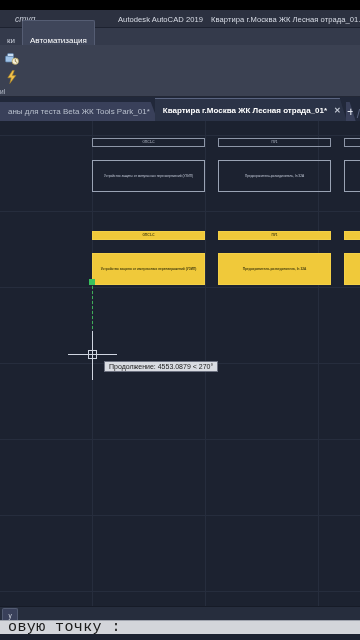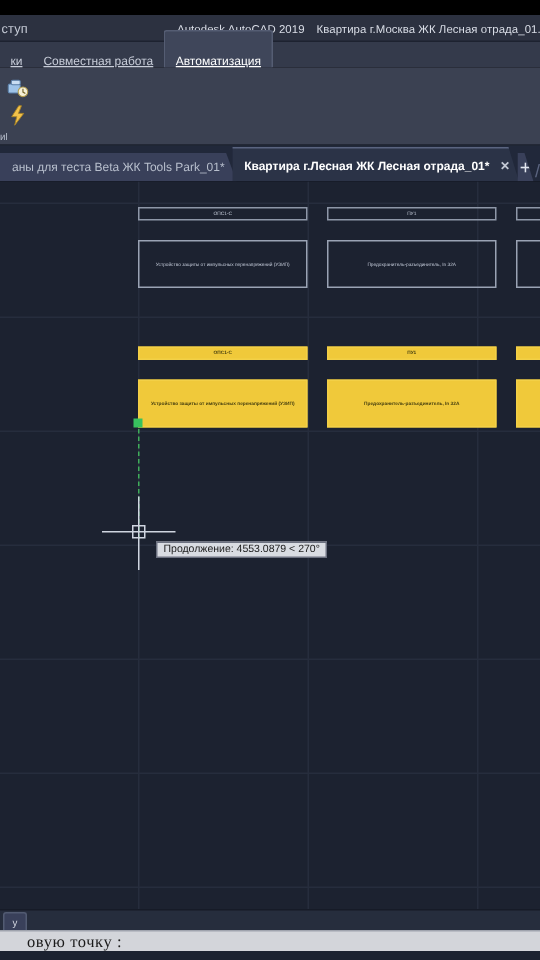--- a/index.html
+++ b/index.html
@@ -13,36 +13,36 @@
 
   
   .top-black { position:absolute; left:0; top:0; width:360px; height:10px; background:#000; }
 
   
   .titlebar {
     position:absolute; left:0; top:10px; width:360px; height:18px;
     background:#2c3140; display:flex; align-items:center;
     border-bottom:1px solid #1d2230;
   }
-  .qa-text { color:#c6cbd6; font-size:8.5px; padding-left:1px; letter-spacing:.1px; white-space:nowrap; }
+  .qa-text { color:#c6cbd6; font-size:8.5px; padding-left:15px; letter-spacing:.1px; white-space:nowrap;font-style:italic; }
   .title-center {
     position:absolute; left:118px; top:0; height:18px; display:flex; align-items:center;
     color:#d9dde6; font-size:7.6px; white-space:nowrap; letter-spacing:.05px;
   }
   .title-center .app-name { margin-right:8px; }
 
   
   .ribbon-tabs {
     position:absolute; left:0; top:28px; width:360px; height:17px;
     background:#343a4b; display:flex; align-items:flex-end;
     font-size:8px; color:#d2d7e2;
   }
   .rtab {
     height:16px; line-height:16px; padding:12px 7px; white-space:nowrap;
-    color:#c8cdd9; font-size:8px;text-decoration:underline;
+    color:#c8cdd9; font-size:8px;
   }
   .rtab.active {
     background:#3f465a; color:#ffffff;
     border:1px solid #555d73; border-bottom:none;
     border-radius:2px 2px 0 0; height:17px; line-height:16px;
   }
 
   
   .ribbon-panel {
     position:absolute; left:0; top:45px; width:360px; height:52px;
@@ -133,43 +133,42 @@
     border-radius:2px 2px 0 0;
   }
 
   
   .cmdline {
     position:absolute; left:0; top:620px; width:360px; height:14px;
     background:#d3d5da; border-top:1px solid #9fa3ad;
     display:flex; align-items:center;
   }
   .cmdtext {
-    font-family:Liberation Serif, serif; font-size:11px; color:#1a1a1a;
-    padding-left:18px; white-space:nowrap; letter-spacing:.4px;
+    font-family:Liberation Mono, monospace; font-size:15px; color:#1a1a1a;
+    padding-left:8px; white-space:nowrap; letter-spacing:.4px;
   }
   .cmd-bottom { position:absolute; left:0; top:634px; width:360px; height:6px; background:#1c2230; }
 </style>
 </head>
 <body>
 
 <div id="app">
 
   <div class="top-black"></div>
 
   <div class="titlebar">
     <span class="qa-text">ступ</span>
     <div class="title-center">
       <span class="app-name">Autodesk AutoCAD 2019</span>
       <span>Квартира г.Москва ЖК Лесная отрада_01.d</span>
     </div>
   </div>
 
   <div class="ribbon-tabs">
     <div class="rtab">ки</div>
-    <div class="rtab">Совместная работа</div>
     <div class="rtab active">Автоматизация</div>
 
   </div>
 
   <div class="ribbon-panel">
     <div class="panel-icon" style="left:4px; top:6px;">
       <svg width="16" height="16" viewBox="0 0 16 16">
         <rect x="1.5" y="5" width="8" height="6" rx="1" fill="#9fc3e8" stroke="#5b7fa8" stroke-width=".7"></rect>
         <rect x="3.5" y="2.5" width="6" height="3" rx="1" fill="#c9ddf2" stroke="#5b7fa8" stroke-width=".7"></rect>
         <circle cx="11.3" cy="10.2" r="3.2" fill="#f6f0d8" stroke="#b09b4e" stroke-width=".7"></circle>
@@ -182,21 +181,21 @@
       </svg>
     </div>
     <div class="panel-label">иl</div>
   </div>
 
   <div class="filetabs">
     <div class="ftab">
       <span>аны для теста Beta ЖК Tools Park_01*</span>
     </div>
     <div class="ftab active">
-      <span>Квартира г.Лесная ЖК Лесная отрада_01*</span>
+      <span>Квартира г.Москва ЖК Лесная отрада_01*</span>
       <span class="closex">✕</span>
     </div>
     <div class="newtab">+</div>
     <div class="tab-slash">/</div>
   </div>
 
   <div class="canvas">
 
     <div class="gridline-v" style="left:92px;"></div>
     <div class="gridline-v" style="left:205px;"></div>

